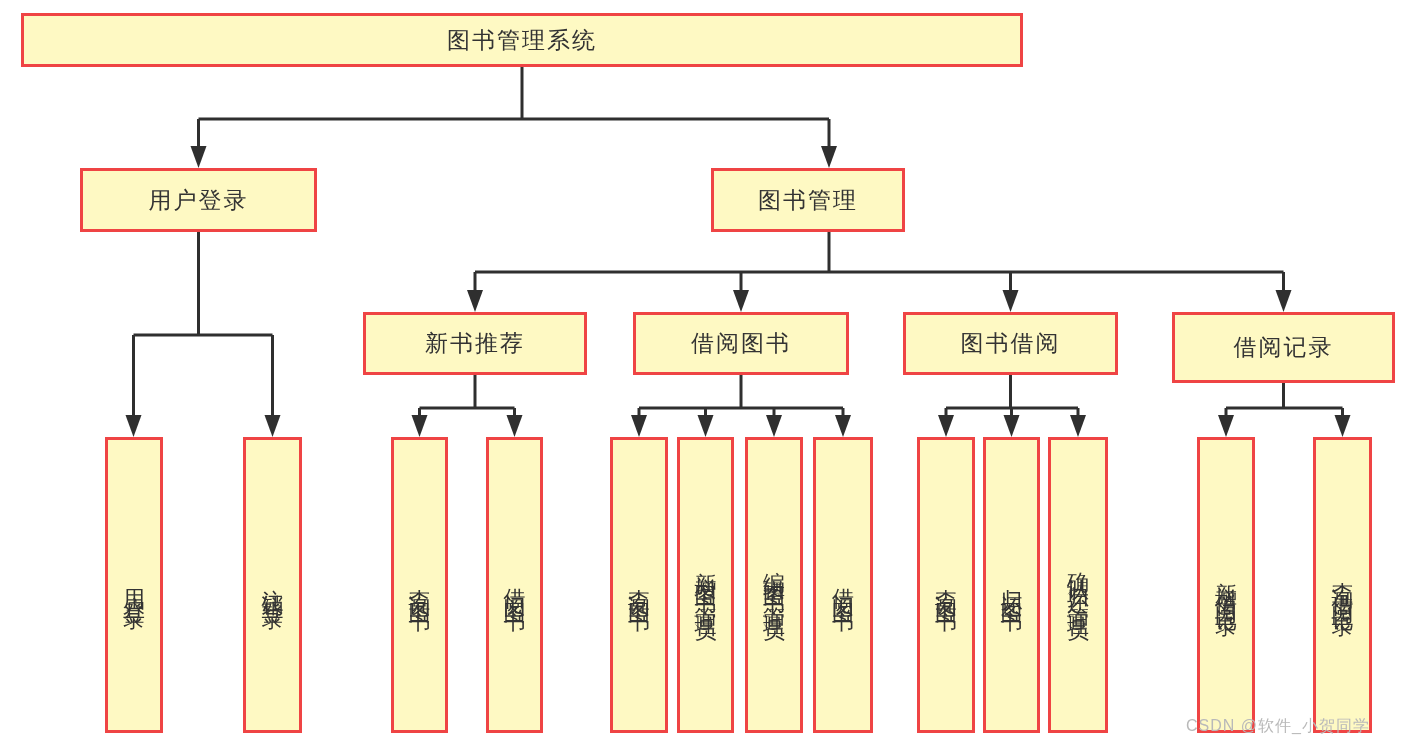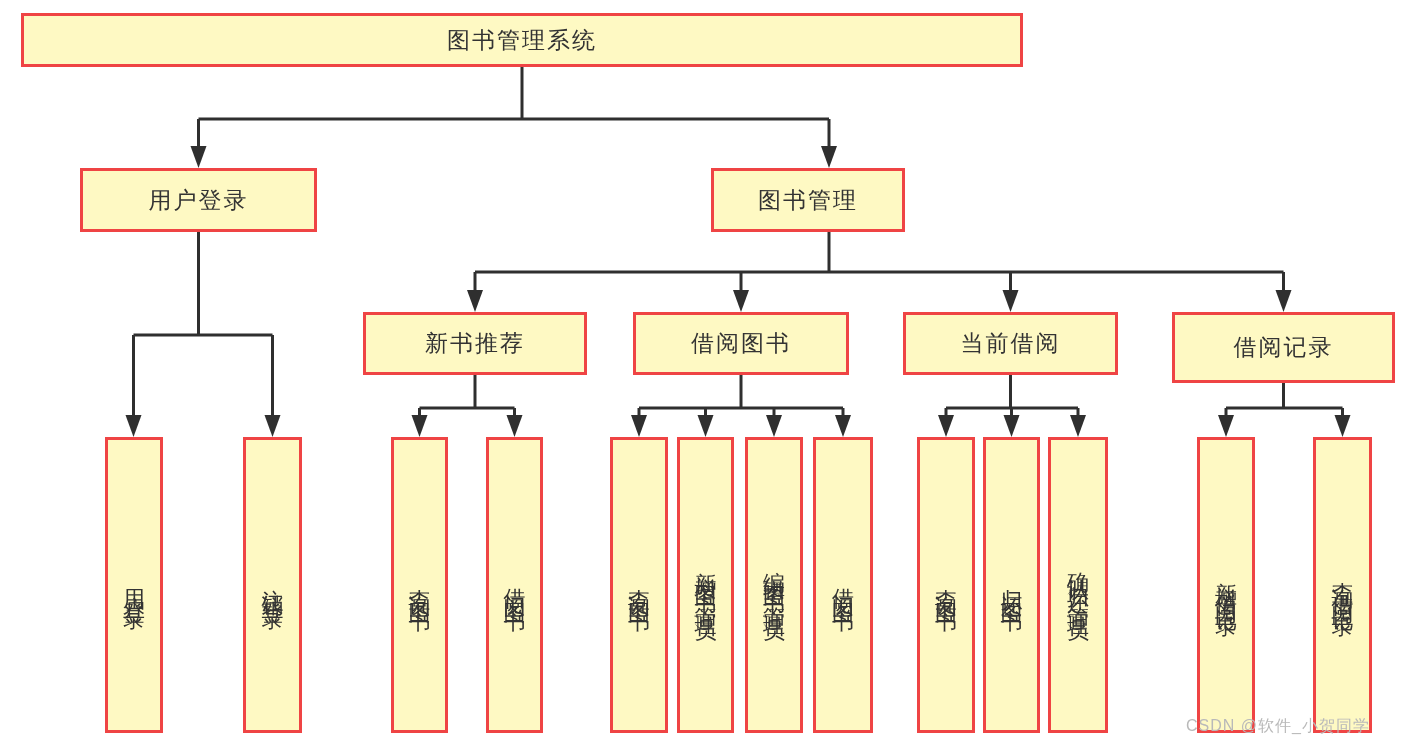--- a/index.html
+++ b/index.html
@@ -112,21 +112,21 @@
       <polygon points="1334.5,415 1350.5,415 1342.5,437" fill="#2f2f2f"></polygon>
     </svg>
 
   <div class="node hnode" style="left:21px; top:13px; width:1002px; height:54px;">图书管理系统</div>
 
   <div class="node hnode" style="left:80px; top:168px; width:237px; height:64px;">用户登录</div>
   <div class="node hnode" style="left:711px; top:168px; width:194px; height:64px;font-family:Liberation Serif, serif;">图书管理</div>
 
   <div class="node hnode" style="left:363px; top:312px; width:224px; height:63px;">新书推荐</div>
   <div class="node hnode" style="left:633px; top:312px; width:216px; height:63px;">借阅图书</div>
-  <div class="node hnode" style="left:903px; top:312px; width:215px; height:63px;">当前借阅</div>
+  <div class="node hnode" style="left:903px; top:312px; width:215px; height:63px;">图书借阅</div>
   <div class="node hnode" style="left:1172px; top:312px; width:223px; height:71px;">借阅记录</div>
 
   <div class="node leaf" style="left:105px; width:58px;">
     <span class="vtext">用户登录</span>
   </div>
   <div class="node leaf" style="left:243px; width:59px;">
     <span class="vtext">注销登录</span>
   </div>
 
   <div class="node leaf" style="left:391px; width:57px;">

